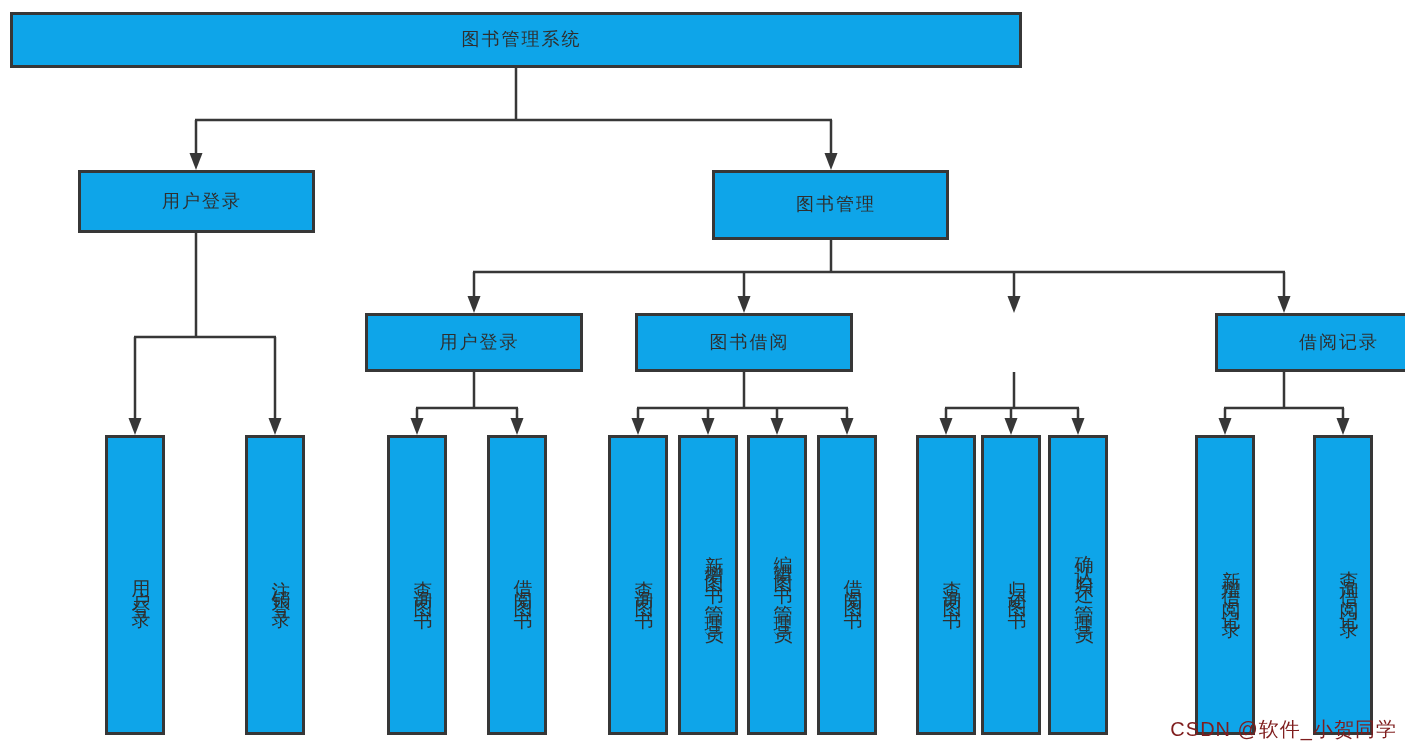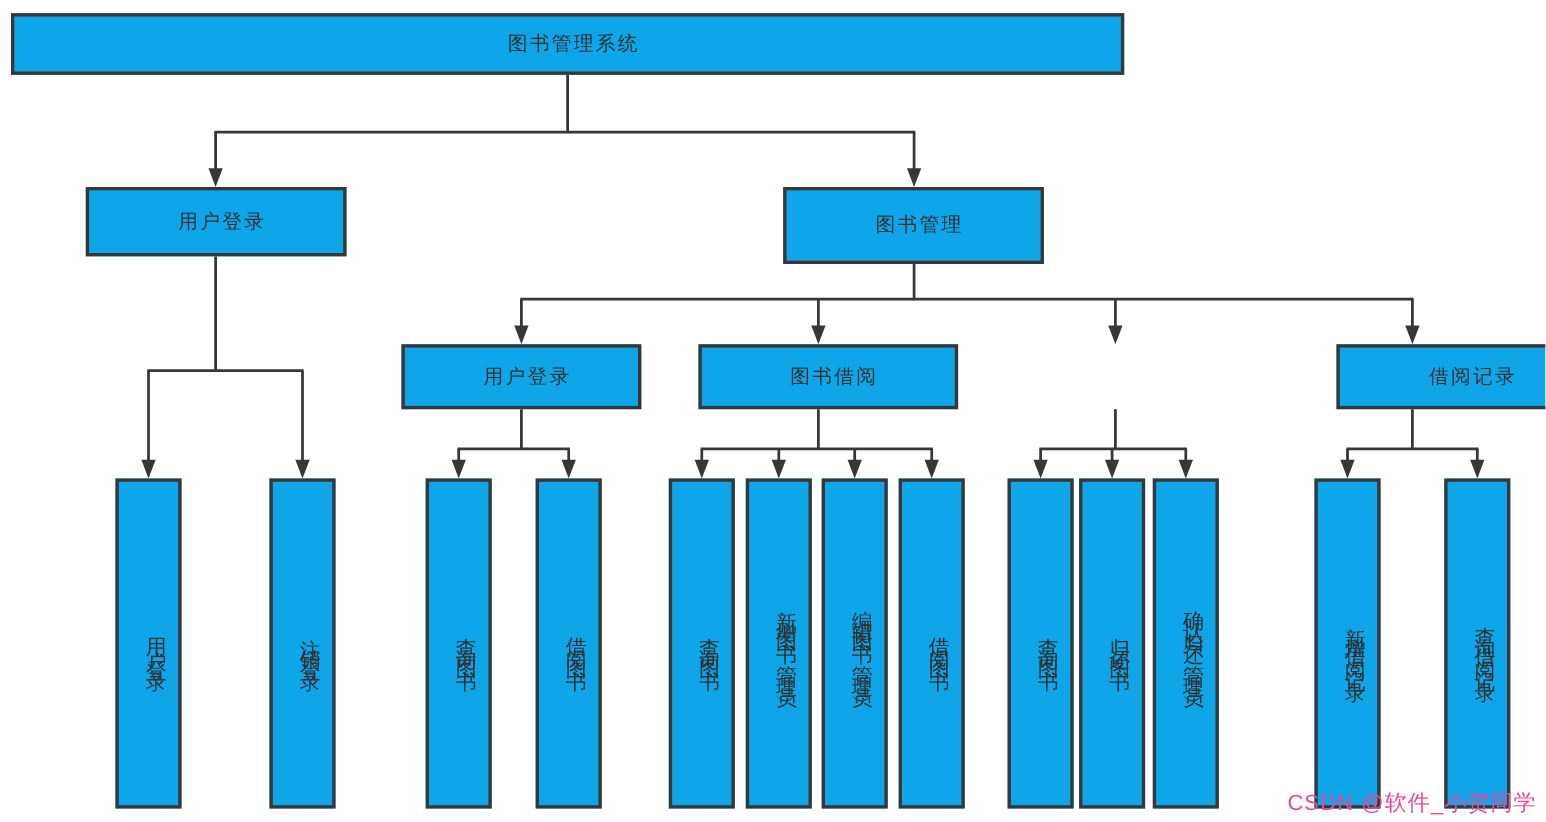--- a/index.html
+++ b/index.html
@@ -37,21 +37,21 @@
     font-size: 19px;
     letter-spacing: 10px;
     white-space: nowrap;
   }
   .watermark {
     position: absolute;
     right: 8px;
     bottom: 4px;
     font-size: 20px;
     letter-spacing: 1px;
-    color: #ec4899;
+    color: #7f1d1d;
     background: transparent;
   }
 </style>
 </head>
 <body>
 
 <div class="canvas">
 
   <svg class="connectors" viewBox="0 0 1405 747" fill="none" stroke="#373737" stroke-width="2.5">
 
@@ -136,21 +136,21 @@
   <div class="node" style="left:78px;top:170px;width:237px;height:63px">
     <span>用户登录</span>
   </div>
   <div class="node" style="left:712px;top:170px;width:237px;height:70px">
     <span>图书管理</span>
   </div>
 
   <div class="node" style="left:365px;top:313px;width:218px;height:59px">
     <span>用户登录</span>
   </div>
-  <div class="node" style="left:635px;top:313px;width:236px;height:59px">
+  <div class="node" style="left:635px;top:313px;width:218px;height:59px">
     <span>图书借阅</span>
   </div>
   <div class="node" style="left:1215px;top:313px;width:237px;height:59px">
     <span>借阅记录</span>
   </div>
 
   <div class="node leaf" style="left:105px;top:435px;width:60px;height:300px">
     <span>用户登录</span>
   </div>
   <div class="node leaf" style="left:245px;top:435px;width:60px;height:300px">

